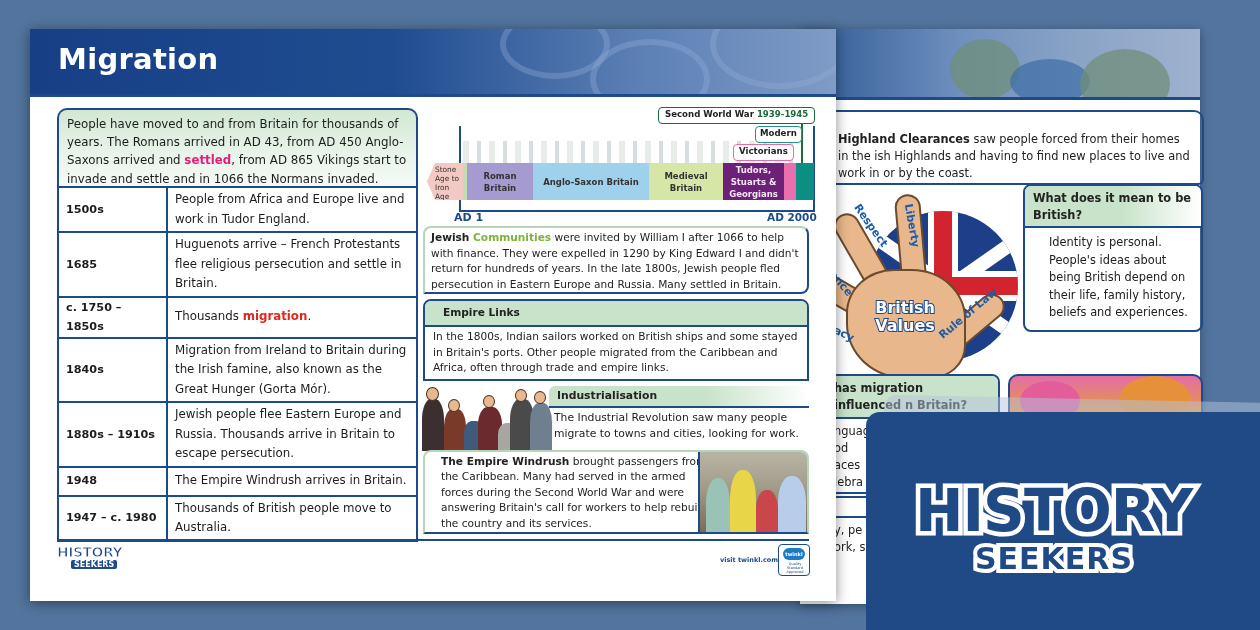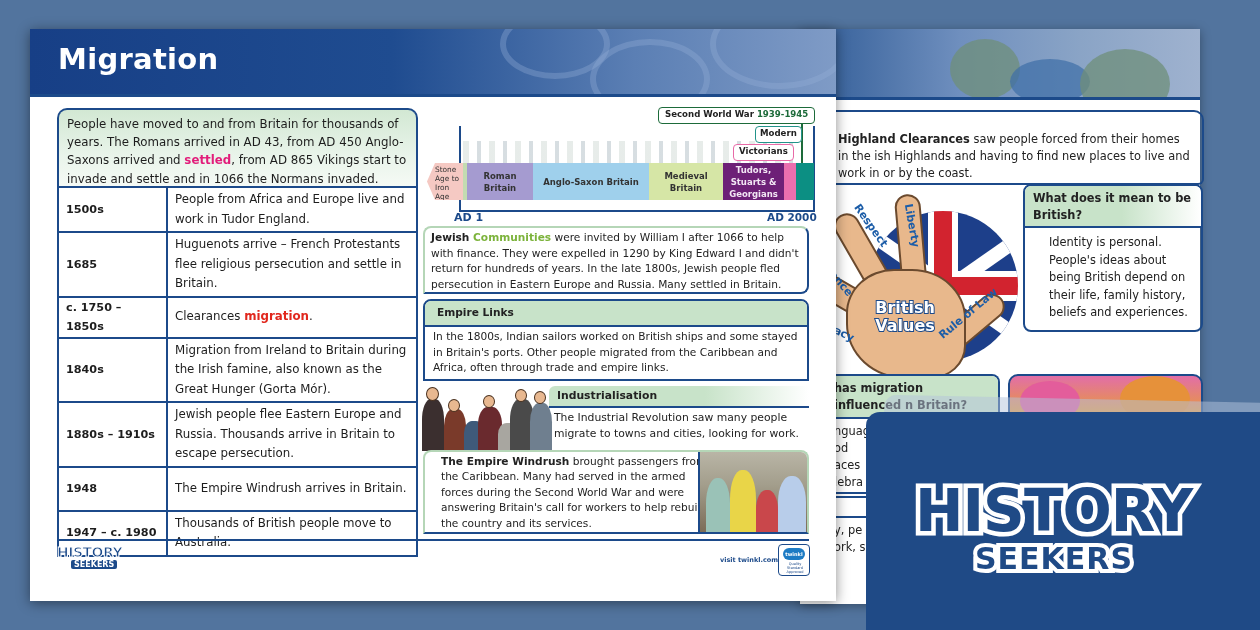--- a/index.html
+++ b/index.html
@@ -68,21 +68,21 @@
   .tl-bar { position: absolute; top: 60px; height: 37px; display: flex; align-items: center; justify-content: center; text-align: center; font-size: 8.5px; font-weight: bold; line-height: 12px; color: #333; }
   .tl-stone { position: absolute; left: 0; top: 60px; width: 36px; height: 37px; background: #f5c9c3; font-size: 7.4px; line-height: 9px; padding: 2px 0 0 8px; color: #333; clip-path: polygon(0 50%, 8px 0, 100% 0, 100% 100%, 8px 100%); }
   .tl-ad1 { position: absolute; left: 27px; top: 108px; font-size: 11px; font-weight: bold; color: #1c4a8a; }
   .tl-ad2000 { position: absolute; left: 340px; top: 108px; font-size: 10.5px; font-weight: bold; color: #1c4a8a; }
 
   .jewish-box { position: absolute; left: 393px; top: 197px; width: 386px; height: 68px; border: 2px solid #b5d6b7; border-right-color: #1c4a8a; border-bottom-color: #1c4a8a; border-radius: 8px 8px 8px 0; padding: 2px 6px; font-size: 10.6px; line-height: 15.6px; }
   .jewish-box b { font-weight: bold; }
   .jewish-box .grn { color: #7cb33b; font-weight: bold; }
 
   .empire-box { position: absolute; left: 393px; top: 270px; width: 386px; height: 82px; border: 2px solid #1c4a8a; border-radius: 8px 8px 0 0; overflow: hidden; }
-  .empire-box .hd { height: 26px; background: #c8e3c9; border-bottom: 2px solid #1c4a8a; font-weight: bold; font-size: 10.6px; padding: 5px 12px; }
+  .empire-box .hd { height: 26px; background: #c8e3c9; border-bottom: 2px solid #1c4a8a; font-weight: bold; font-size: 10.6px; padding: 5px 18px; }
   .empire-box .bd { font-size: 10.6px; line-height: 15.5px; padding: 2px 8px; }
 
   .industrial-people { position: absolute; left: 390px; top: 358px; width: 132px; height: 64px; }
   .industrial-people .p { position: absolute; bottom: 0; border-radius: 40% 40% 0 0; }
   .industrial-people .h { position: absolute; border-radius: 50%; background: #e8b890; border: 1px solid #4a3220; }
   .ind-hd { position: absolute; left: 519px; top: 357px; width: 260px; height: 22px; background: linear-gradient(90deg,#c8e3c9 60%,#ffffff 100%); border-bottom: 2px solid #1c4a8a; border-radius: 6px 0 0 0; font-weight: bold; font-size: 10.8px; padding: 3px 8px; }
   .ind-bd { position: absolute; left: 520px; top: 381px; width: 265px; font-size: 10.8px; line-height: 15.5px; padding: 0 4px; }
 
   .windrush-box { position: absolute; left: 393px; top: 421px; width: 386px; height: 84px; border: 2px solid #b5d6b7; border-bottom-color: #1c4a8a; border-radius: 8px 8px 0 0; overflow: hidden; }
   .windrush-box .txt { position: absolute; left: 4px; top: 2px; width: 268px; font-size: 10.6px; line-height: 15.4px; margin-left: 12px; }
@@ -188,31 +188,31 @@
         <tr style="height:44px;">
       <td class="date">1500s</td>
       <td class="event">People from Africa and Europe live and work in Tudor England.</td>
     </tr>
     <tr style="height:63px;">
       <td class="date">1685</td>
       <td class="event">Huguenots arrive – French Protestants flee religious persecution and settle in Britain.</td>
     </tr>
     <tr style="height:29px;">
       <td class="date">c. 1750 – 1850s</td>
-      <td class="event"><span>Clearances </span><span class="red">migration</span><span>.</span></td>
+      <td class="event"><span>Thousands </span><span class="red">migration</span><span>.</span></td>
     </tr>
     <tr style="height:64px;">
       <td class="date">1840s</td>
       <td class="event">Migration from Ireland to Britain during the Irish famine, also known as the Great Hunger (Gorta Mór).</td>
     </tr>
     <tr style="height:64px;">
       <td class="date">1880s – 1910s</td>
       <td class="event">Jewish people flee Eastern Europe and Russia. Thousands arrive in Britain to escape persecution.</td>
     </tr>
-    <tr style="height:44px;padding-left:6px;">
+    <tr style="height:29px;padding-left:6px;">
       <td class="date">1948</td>
       <td class="event">The Empire Windrush arrives in Britain.</td>
     </tr>
     <tr style="height:43px;padding-left:16px;">
       <td class="date">1947 – c. 1980</td>
       <td class="event">Thousands of British people move to Australia.</td>
     </tr>
   </tbody>
     </table>
 

